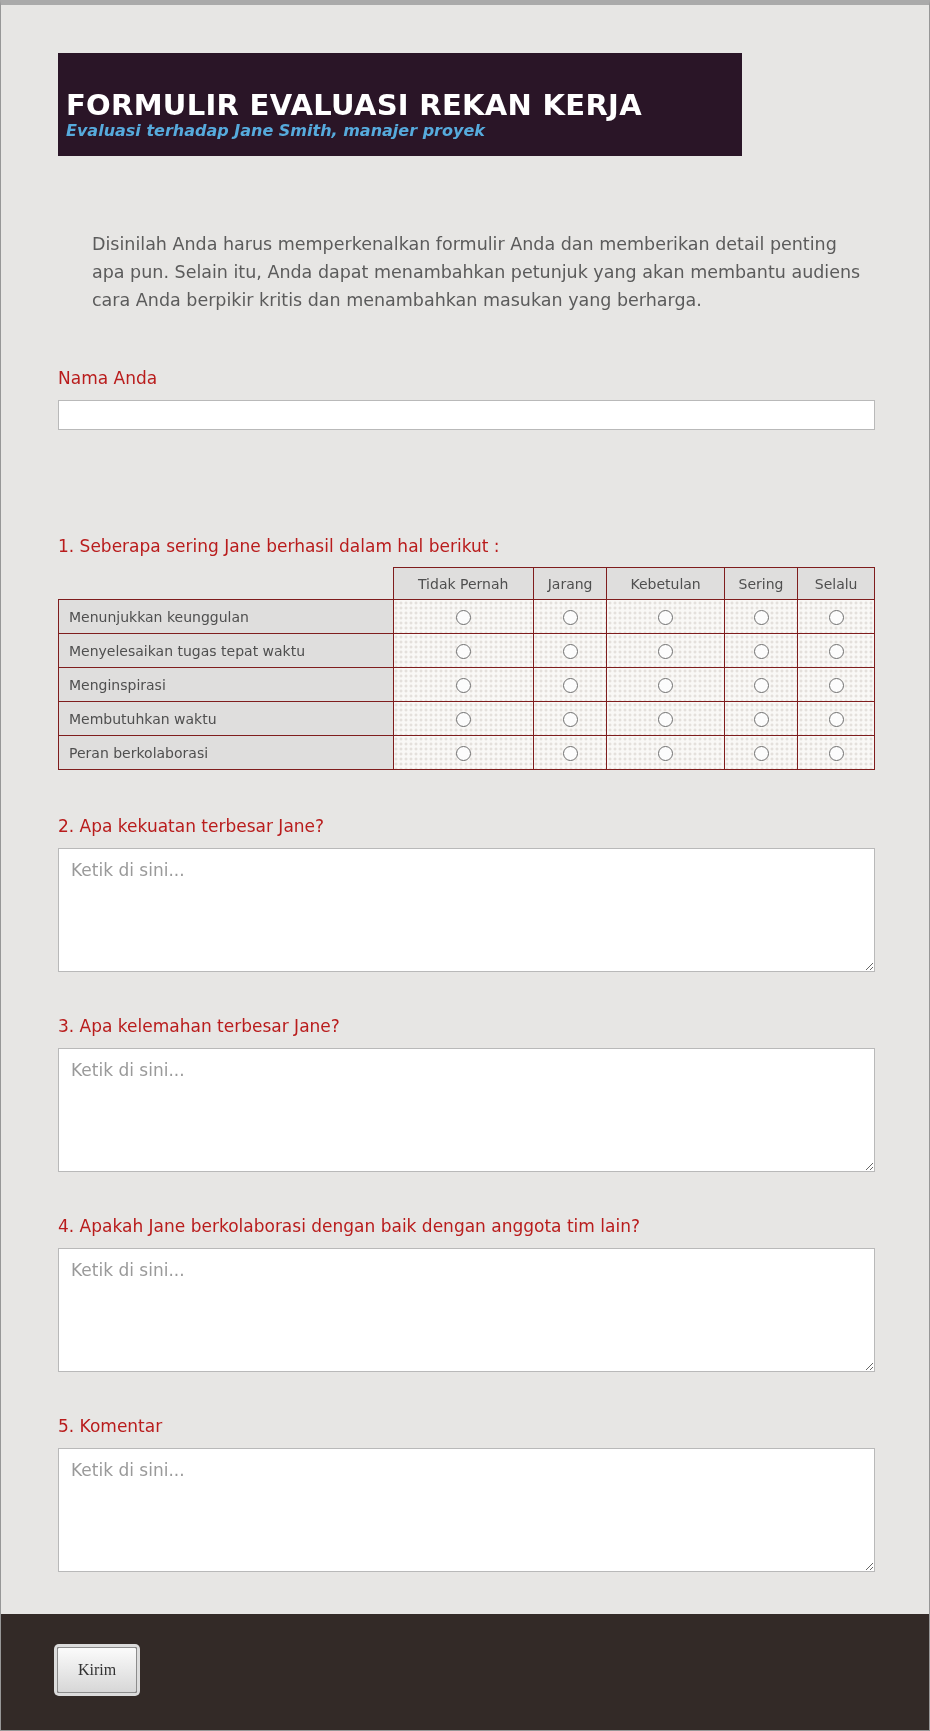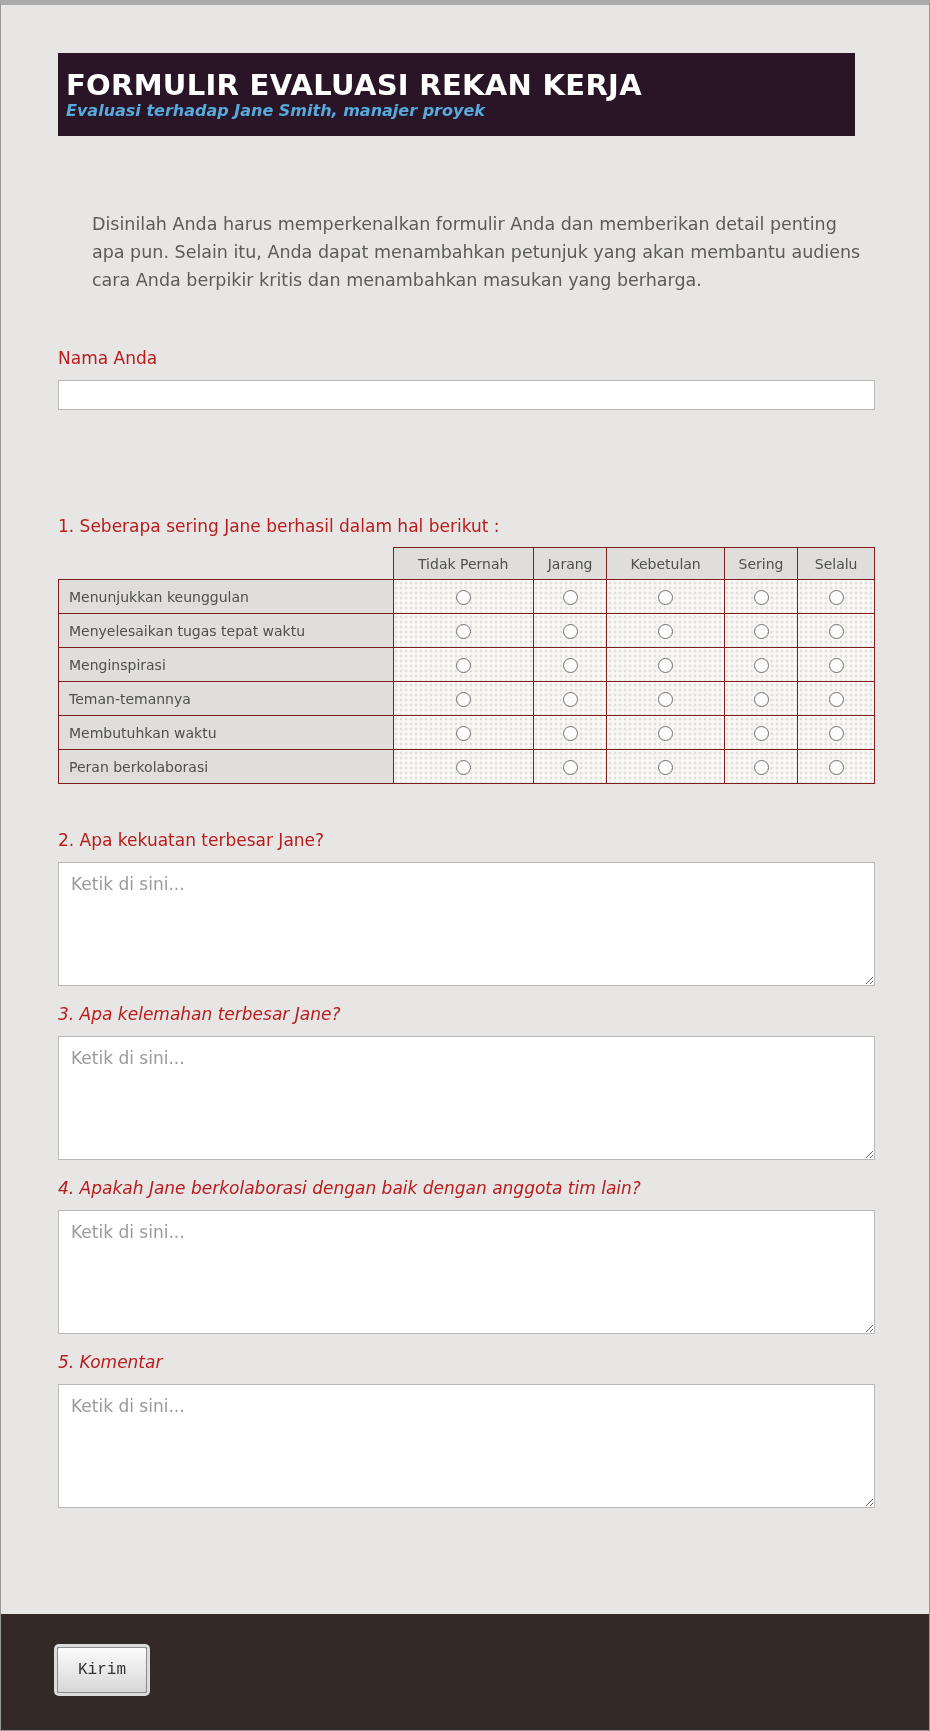--- a/index.html
+++ b/index.html
@@ -10,23 +10,23 @@
     border:1px solid #979797;
     border-top:5px solid #aaaaaa;
     position:relative;
     font-family:"DejaVu Sans","Liberation Sans",sans-serif;
     overflow:hidden;
   }
   .content { padding:0 57px; }
 
   .form-header {
     margin-top:48px;
-    width:797px;
+    width:684px;
     background:var(--header-bg,#2a1527);
-    padding:15px 12px 16px 8px;
+    padding:35px 12px 16px 8px;
   }
   .form-title {
     color:#ffffff; font-size:29px; font-weight:bold;
     line-height:34px; letter-spacing:0.3px;
   }
   .form-subtitle {
     color:var(--subtitle,#56aadc);
     font-size:16px; font-weight:bold; font-style:italic;
     line-height:18px;
   }
@@ -78,21 +78,21 @@
     background-size:5px 5px;
     text-align:center; height:34px;
   }
   .matrix-table input[type="radio"] {
     appearance:none; -webkit-appearance:none;
     width:15px; height:15px; border-radius:50%;
     border:1px solid #6f6f6f; background:#fcfcfc;
     vertical-align:middle; cursor:pointer;
   }
 
-  .q-label { margin-top:18px;font-style:italic; }
+  .q-label { margin-top:44px; }
   .q2-label { margin-top:46px; }
 
   .q-textarea {
     display:block; margin-top:11px;
     width:817px; height:124px;
     border:1px solid #b9b9b9; background:#ffffff;
     padding:10px 12px; font-size:17px; color:#444;
     font-family:inherit; resize:both; line-height:1.4;
   }
   .q-textarea::placeholder { color:#9a9a9a; }
@@ -103,21 +103,21 @@
     background:var(--footer-bg,#332a27);
   }
   .submit-btn {
     margin:33px 0 10px 56px;
     padding:13px 20px;
     font-size:16px; color:#333333;
     background:linear-gradient(#fbfbfb,#d7d7d7);
     border:1px solid #8c8c8c;
     box-shadow:0 0 0 3px #dcdcdc;
     border-radius:2px;
-    cursor:pointer; font-family:Liberation Mono, monospace;
+    cursor:pointer; font-family:Liberation Serif, serif;
   }
 </style>
 </head>
 <body>
 
 <div class="page">
   <div class="content">
 
     <div class="form-header">
       <div class="form-title">FORMULIR EVALUASI REKAN KERJA</div>
@@ -169,28 +169,20 @@
           </tr>
           <tr>
             <td class="row-label">Menginspirasi</td>
             <td class="radio-cell"><input type="radio" name="matrix-row-2" style=""></td>
             <td class="radio-cell"><input type="radio" name="matrix-row-2" style=""></td>
             <td class="radio-cell"><input type="radio" name="matrix-row-2" style=""></td>
             <td class="radio-cell"><input type="radio" name="matrix-row-2" style=""></td>
             <td class="radio-cell"><input type="radio" name="matrix-row-2" style=""></td>
           </tr>
           <tr>
-            <td class="row-label">Teman-temannya</td>
-            <td class="radio-cell"><input type="radio" name="matrix-row-3" style=""></td>
-            <td class="radio-cell"><input type="radio" name="matrix-row-3" style=""></td>
-            <td class="radio-cell"><input type="radio" name="matrix-row-3" style=""></td>
-            <td class="radio-cell"><input type="radio" name="matrix-row-3" style=""></td>
-            <td class="radio-cell"><input type="radio" name="matrix-row-3" style=""></td>
-          </tr>
-          <tr>
             <td class="row-label">Membutuhkan waktu</td>
             <td class="radio-cell"><input type="radio" name="matrix-row-4" style=""></td>
             <td class="radio-cell"><input type="radio" name="matrix-row-4" style=""></td>
             <td class="radio-cell"><input type="radio" name="matrix-row-4" style=""></td>
             <td class="radio-cell"><input type="radio" name="matrix-row-4" style=""></td>
             <td class="radio-cell"><input type="radio" name="matrix-row-4" style=""></td>
           </tr>
           <tr>
             <td class="row-label">Peran berkolaborasi</td>
             <td class="radio-cell"><input type="radio" name="matrix-row-5" style=""></td>

